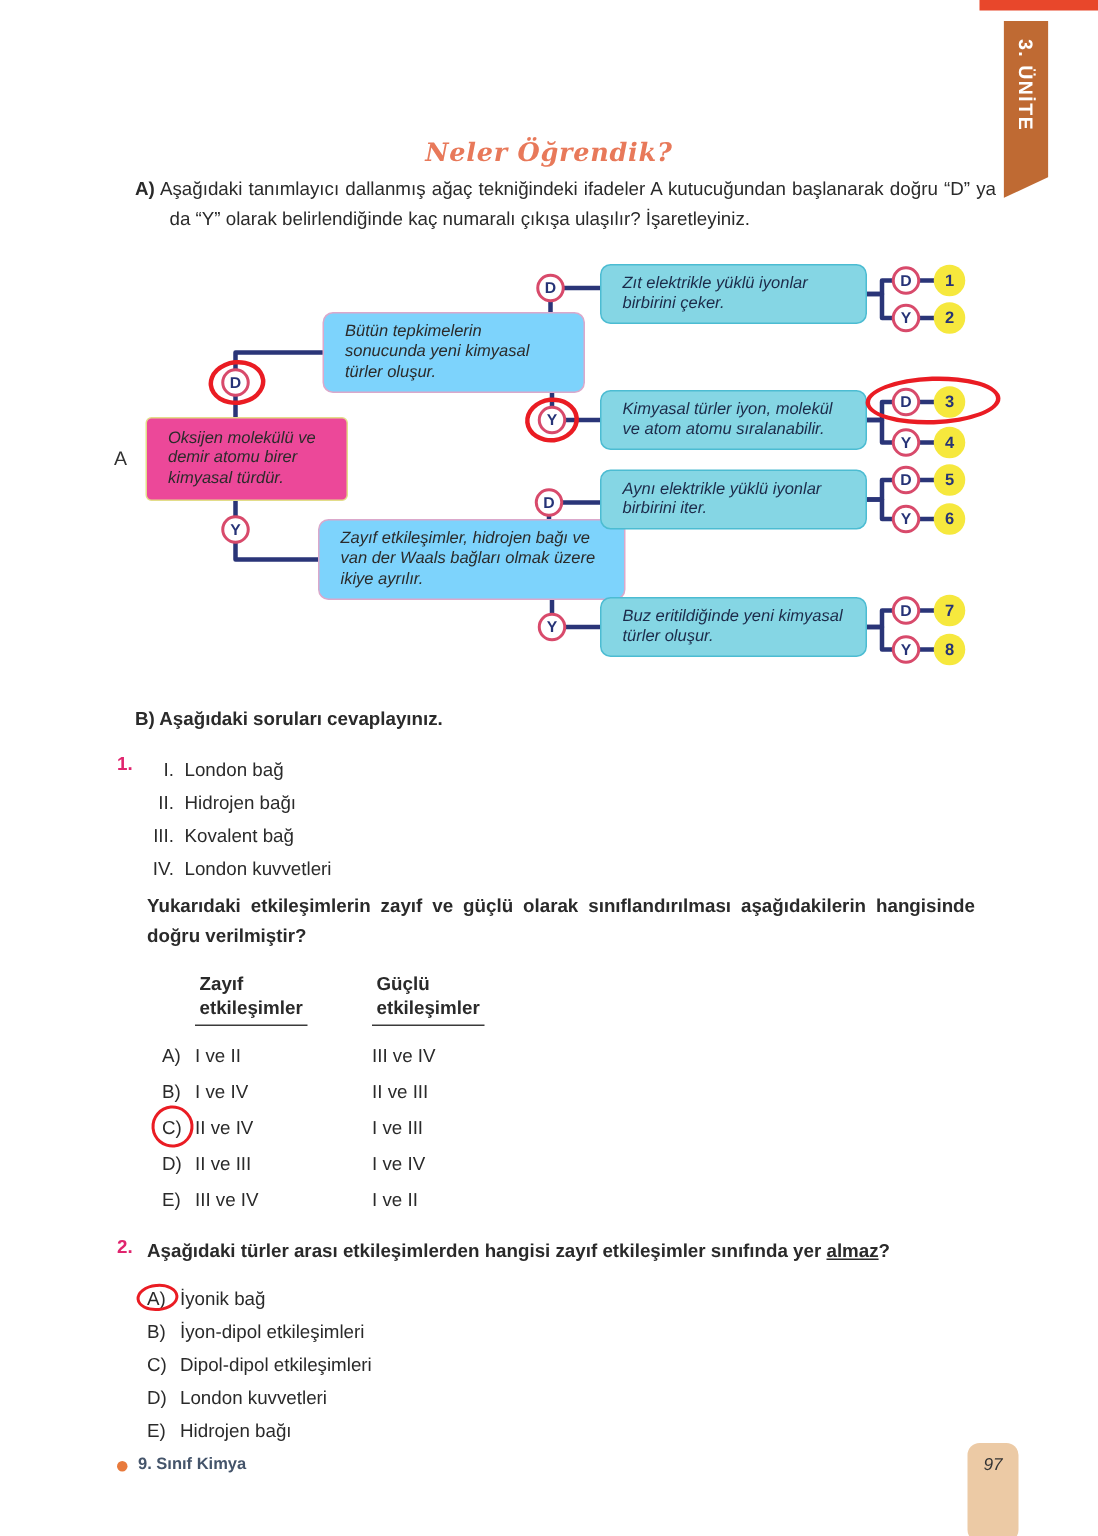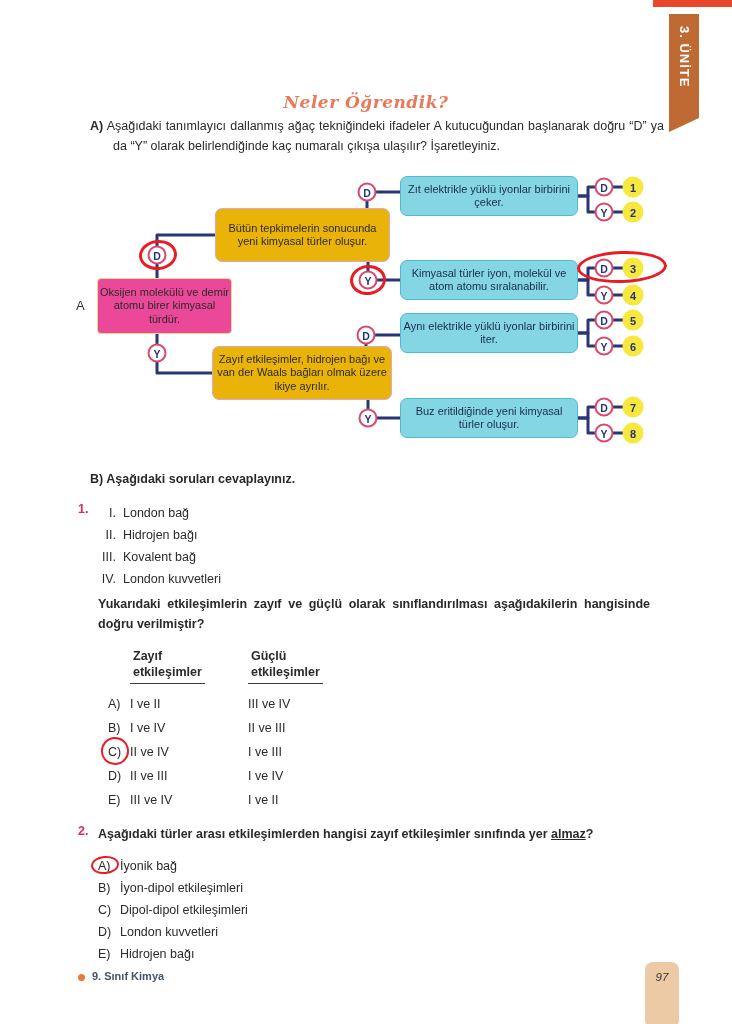--- a/index.html
+++ b/index.html
@@ -18,26 +18,26 @@
                 font-family:"DejaVu Serif", serif; font-style:italic; font-weight:bold;
                 font-size:17px; color:#e8795a; letter-spacing:0.5px; }
 
   .para-a { position:absolute; top:116px; left:90px; width:574px; font-size:12.5px; line-height:20px;
             text-align:justify; text-indent:-23px; padding-left:23px; }
   .lbl { font-weight:bold; }
 
   
   .tree { position:absolute; top:170px; left:0; width:732px; height:300px; }
   .tree svg { position:absolute; left:0; top:0; }
-  .tbox { position:absolute; display:flex; align-items:center; justify-content:center; text-align:center;
-          font-size:11px; line-height:13.5px; padding:3px 2px; border-radius:7px; color:#2b2b2b; }
+  .tbox { position:absolute; display:flex; align-items:center; justify-content:center; text-align:left;
+          font-size:11px; line-height:13.5px; padding:3px 14px; border-radius:7px; color:#2b2b2b;font-style:italic; }
   .root-box { left:97px; top:108px; width:135px; height:56px; background:#ec4899; border:1px solid #e3dd8a; border-radius:4px; }
-  .pink-box { background:#eab308; border:1.5px solid #dba8cb; }
+  .pink-box { background:#7dd3fc; border:1.5px solid #dba8cb; }
   .pink1 { left:215px; top:38px; width:175px; height:54px; }
-  .pink2 { left:212px; top:176px; width:180px; height:54px; }
+  .pink2 { left:212px; top:176px; width:205px; height:54px; }
   .cyan-box { left:400px; width:178px; height:40px; background:#85d6e4; border:1.5px solid #4cbcd2; color:#1c2b4a; }
   .start-a { position:absolute; left:76px; top:128px; font-size:13px; color:#333; }
 
   .dy { position:absolute; width:19px; height:19px; transform:translate(-50%,-50%); background:#fff;
         border:2px solid #d84a6b; border-radius:50%; font-size:10.5px; font-weight:bold; color:#263377;
         display:flex; align-items:center; justify-content:center; }
   .out { position:absolute; width:21px; height:21px; transform:translate(-50%,-50%); background:#f6e83d;
          border-radius:50%; font-size:11px; font-weight:bold; color:#263377;
          display:flex; align-items:center; justify-content:center; }
   .tmark { position:absolute; border:3px solid #ea1c23; border-radius:50%;

